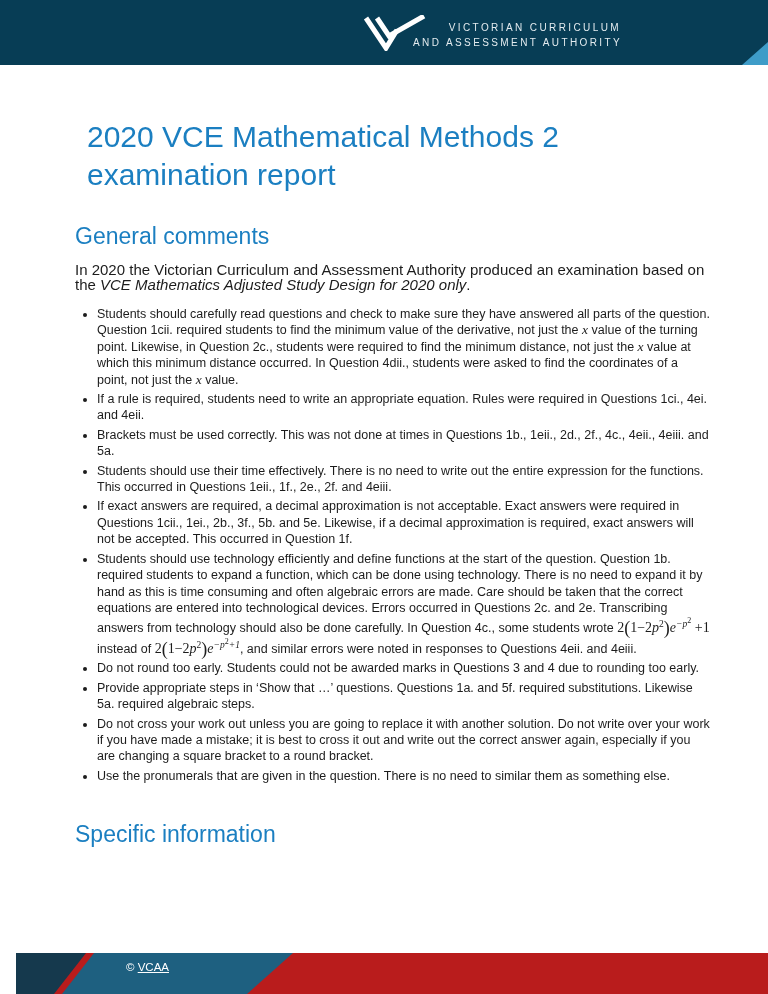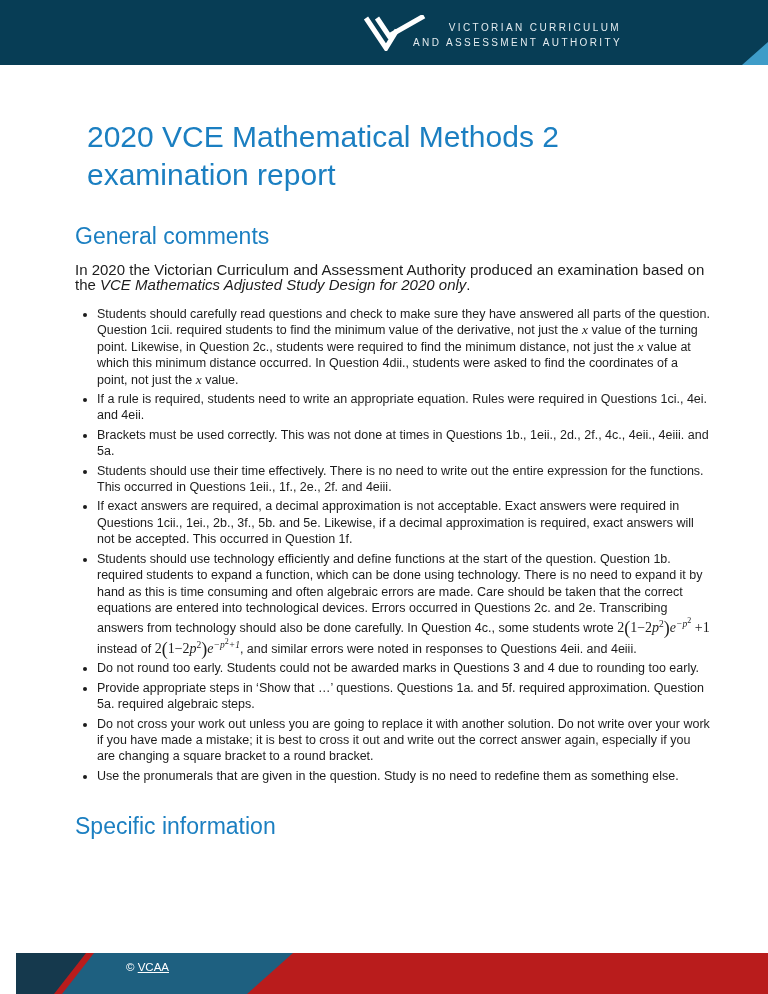--- a/index.html
+++ b/index.html
@@ -88,26 +88,26 @@
   <p class="body-text"><span class="seg-n">In 2020 the Victorian Curriculum and Assessment Authority produced an examination based on the </span><span class="seg-i">VCE Mathematics Adjusted Study Design for 2020 only</span><span class="seg-n">.</span></p>
 
   <ul class="bullet-list">
       <li><span class="seg-n">Students should carefully read questions and check to make sure they have answered all parts of the question. Question 1cii. required students to find the minimum value of the derivative, not just the </span><span class="seg-x">x</span><span class="seg-n"> value of the turning point. Likewise, in Question 2c., students were required to find the minimum distance, not just the </span><span class="seg-x">x</span><span class="seg-n"> value at which this minimum distance occurred. In Question 4dii., students were asked to find the coordinates of a point, not just the </span><span class="seg-x">x</span><span class="seg-n"> value.</span></li>
       <li><span class="seg-n">If a rule is required, students need to write an appropriate equation. Rules were required in Questions 1ci., 4ei. and 4eii.</span></li>
       <li><span class="seg-n">Brackets must be used correctly. This was not done at times in Questions 1b., 1eii., 2d., 2f., 4c., 4eii., 4eiii. and 5a.</span></li>
       <li><span class="seg-n">Students should use their time effectively. There is no need to write out the entire expression for the functions. This occurred in Questions 1eii., 1f., 2e., 2f. and 4eiii.</span></li>
       <li><span class="seg-n">If exact answers are required, a decimal approximation is not acceptable. Exact answers were required in Questions 1cii., 1ei., 2b., 3f., 5b. and 5e. Likewise, if a decimal approximation is required, exact answers will not be accepted. This occurred in Question 1f.</span></li>
       <li><span class="seg-n">Students should use technology efficiently and define functions at the start of the question. Question 1b. required students to expand a function, which can be done using technology. There is no need to expand it by hand as this is time consuming and often algebraic errors are made. Care should be taken that the correct equations are entered into technological devices. Errors occurred in Questions 2c. and 2e. Transcribing answers from technology should also be done carefully. In Question 4c., some students wrote </span><span class="seg-mu">2</span><span class="seg-big">(</span><span class="seg-mu">1−2</span><span class="seg-mi">p</span><span class="seg-ms">2</span><span class="seg-big">)</span><span class="seg-mi">e</span><span class="seg-msi">−p</span><span class="seg-mss">2</span><span class="seg-mu"> +1</span><span class="seg-n"> instead of </span><span class="seg-mu">2</span><span class="seg-big">(</span><span class="seg-mu">1−2</span><span class="seg-mi">p</span><span class="seg-ms">2</span><span class="seg-big">)</span><span class="seg-mi">e</span><span class="seg-msi">−p</span><span class="seg-mss">2</span><span class="seg-msi">+1</span><span class="seg-n">, and similar errors were noted in responses to Questions 4eii. and 4eiii.</span></li>
       <li><span class="seg-n">Do not round too early. Students could not be awarded marks in Questions 3 and 4 due to rounding too early.</span></li>
-      <li><span class="seg-n">Provide appropriate steps in ‘Show that …’ questions. Questions 1a. and 5f. required approximation. Question 5a. required algebraic steps.</span></li>
+      <li><span class="seg-n">Provide appropriate steps in ‘Show that …’ questions. Questions 1a. and 5f. required substitutions. Likewise 5a. required algebraic steps.</span></li>
       <li><span class="seg-n">Do not cross your work out unless you are going to replace it with another solution. Do not write over your work if you have made a mistake; it is best to cross it out and write out the correct answer again, especially if you are changing a square bracket to a round bracket.</span></li>
-      <li><span class="seg-n">Use the pronumerals that are given in the question. Study is no need to redefine them as something else.</span></li>
+      <li><span class="seg-n">Use the pronumerals that are given in the question. There is no need to similar them as something else.</span></li>
     </ul>
 
-  <h2 class="section-heading" style="margin-top:28px;">Specific information</h2>
+  <h2 class="section-heading" style="margin-top:36px;">Specific information</h2>
 
 </div>
 
 <div class="footer">
   <div class="footer-navy"></div>
   <div class="footer-teal"></div>
   <div class="footer-copy"><span>© </span><a class="vcaa-link">VCAA</a></div>
 </div>
 
 </body></html>

